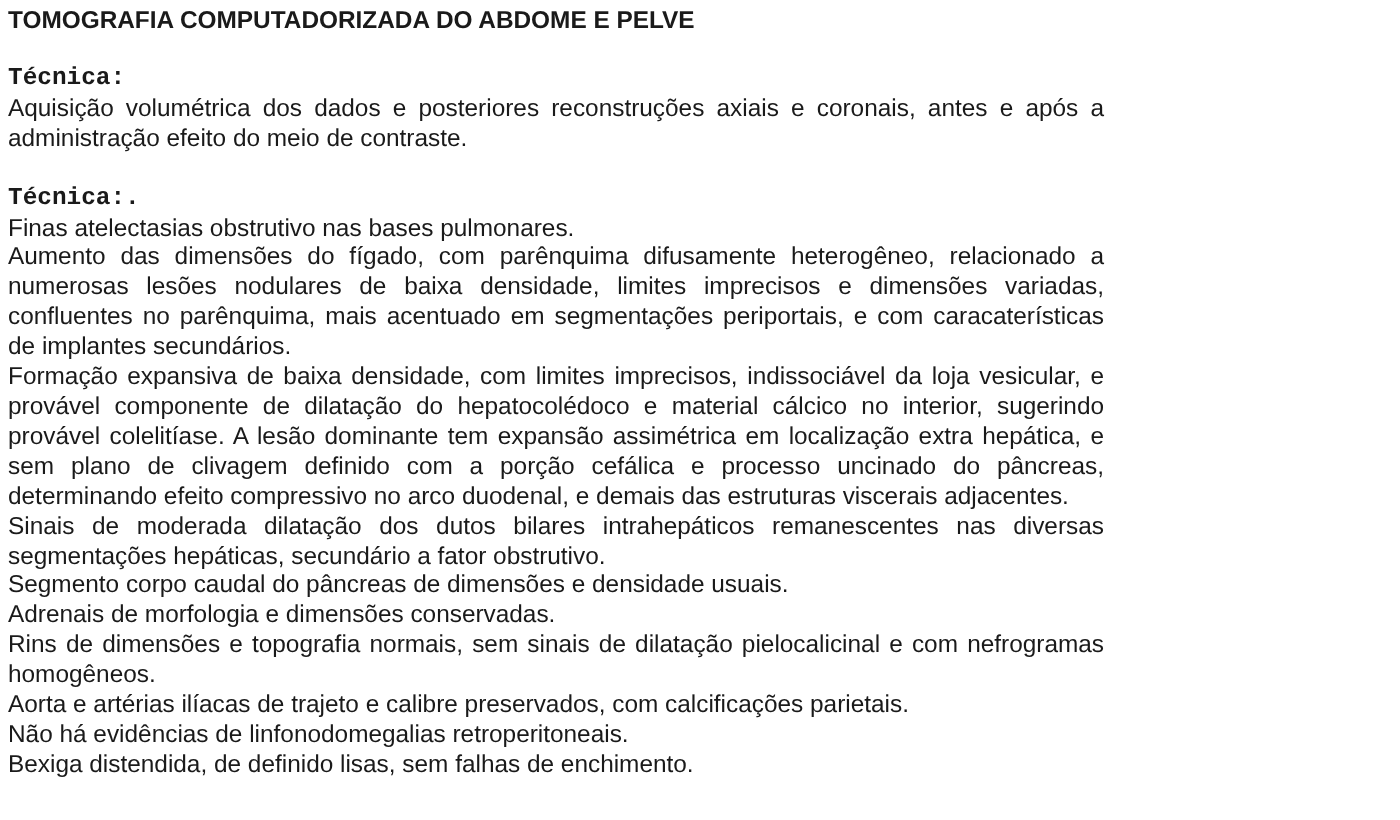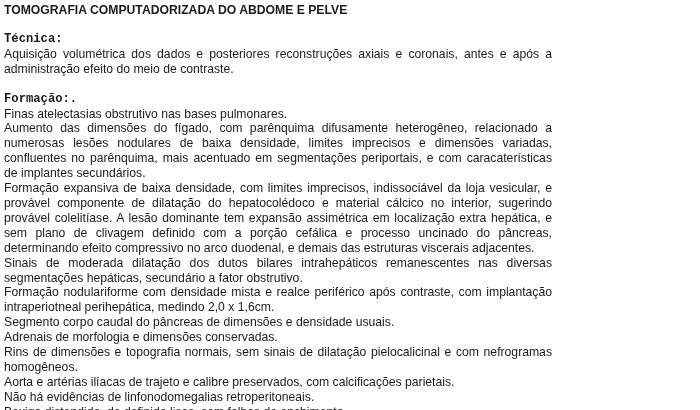--- a/index.html
+++ b/index.html
@@ -24,26 +24,25 @@
 
 <div class="doc">
   <p class="title">TOMOGRAFIA COMPUTADORIZADA DO ABDOME E PELVE</p>
 
   <div class="section">
     <p class="heading">Técnica:</p>
     <p class="para">Aquisição volumétrica dos dados e posteriores reconstruções axiais e coronais, antes e após a administração efeito do meio de contraste.</p>
   </div>
 
   <div class="section">
-    <p class="heading">Formação:.</p>
+    <p class="heading">Técnica:.</p>
     <p class="para">Finas atelectasias obstrutivo nas bases pulmonares.</p>
     <p class="para">Aumento das dimensões do fígado, com parênquima difusamente heterogêneo, relacionado a numerosas lesões nodulares de baixa densidade, limites imprecisos e dimensões variadas, confluentes no parênquima,  mais acentuado em segmentações periportais, e com caracaterísticas de implantes secundários.</p>
     <p class="para">Formação expansiva de baixa densidade, com limites imprecisos, indissociável da loja vesicular, e provável componente de dilatação do hepatocolédoco e material cálcico no interior, sugerindo provável colelitíase. A lesão dominante tem expansão assimétrica em localização extra hepática, e sem plano de clivagem definido com a porção cefálica e processo uncinado do pâncreas, determinando efeito compressivo no arco duodenal, e demais das estruturas viscerais adjacentes.</p>
     <p class="para">Sinais de moderada dilatação dos dutos bilares intrahepáticos remanescentes nas diversas segmentações hepáticas, secundário a fator obstrutivo.</p>
-    <p class="para">Formação nodulariforme com densidade mista e realce periférico após contraste, com implantação intraperiotneal perihepática, medindo 2,0 x 1,6cm.</p>
     <p class="para">Segmento corpo caudal do pâncreas de dimensões e densidade usuais.</p>
     <p class="para">Adrenais de morfologia e dimensões conservadas.</p>
     <p class="para">Rins de dimensões e topografia normais, sem sinais de dilatação pielocalicinal e com nefrogramas homogêneos.</p>
     <p class="para">Aorta e artérias ilíacas de trajeto e calibre preservados, com calcificações parietais.</p>
     <p class="para">Não há evidências de linfonodomegalias retroperitoneais.</p>
     <p class="para">Bexiga distendida, de definido lisas, sem falhas de enchimento.</p>
   </div>
 </div>
 
 </body></html>

